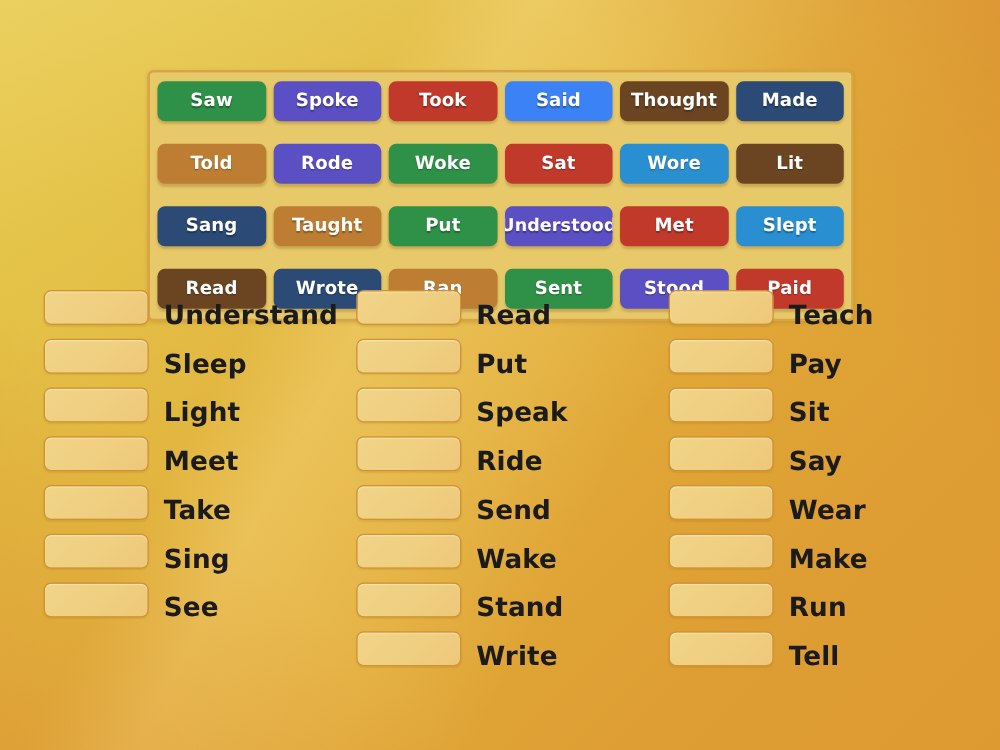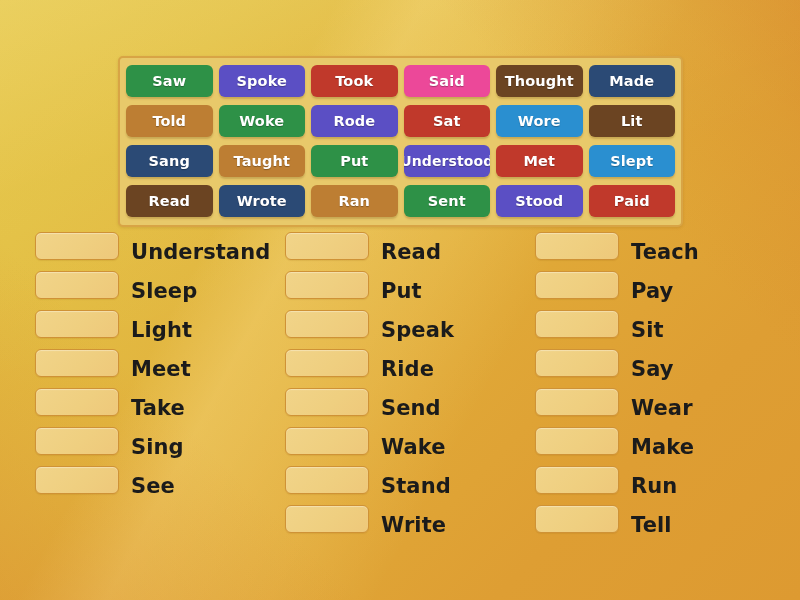--- a/index.html
+++ b/index.html
@@ -72,21 +72,21 @@
     box-sizing: border-box;
     background: #e8c96a;
     border: 2px solid #d8a445;
     border-radius: 5px;
     padding: 7px 6px 8px 6px;
     box-shadow: 0 1px 3px rgba(120,75,10,0.18);
   }
   .tile-row {
     display: flex;
     gap: 6px;
-    margin-bottom: 8px;
+    margin-bottom: 18px;
   }
   .tile-row:last-child { margin-bottom: 0; }
 
   .word-tile {
     flex: 1 1 0;
     height: 32px;
     border-radius: 6px;
     display: flex;
     align-items: center;
     justify-content: center;
@@ -148,28 +148,28 @@
 <div id="bg-base"></div>
 <div id="bg-sheen-a"></div>
 <div id="bg-sheen-b"></div>
 <div id="bg-sheen-c"></div>
 
 <div id="tile-bank">
     <div class="tile-row">
       <div class="word-tile" style="background: rgb(46, 145, 71);">Saw</div>
       <div class="word-tile" style="background: rgb(91, 79, 196);">Spoke</div>
       <div class="word-tile" style="background: rgb(192, 57, 43);">Took</div>
-      <div class="word-tile" style="background: #ec4899;">Said</div>
+      <div class="word-tile" style="background: #3b82f6;">Said</div>
       <div class="word-tile" style="background: rgb(107, 68, 34);">Thought</div>
       <div class="word-tile" style="background: rgb(43, 74, 117);">Made</div>
     </div>
     <div class="tile-row">
       <div class="word-tile" style="background: rgb(189, 126, 51);">Told</div>
+      <div class="word-tile" style="background: rgb(91, 79, 196);">Rode</div>
       <div class="word-tile" style="background: rgb(46, 145, 71);">Woke</div>
-      <div class="word-tile" style="background: rgb(91, 79, 196);">Rode</div>
       <div class="word-tile" style="background: rgb(192, 57, 43);">Sat</div>
       <div class="word-tile" style="background: rgb(42, 143, 208);">Wore</div>
       <div class="word-tile" style="background: rgb(107, 68, 34);">Lit</div>
     </div>
     <div class="tile-row">
       <div class="word-tile" style="background: rgb(43, 74, 117);">Sang</div>
       <div class="word-tile" style="background: rgb(189, 126, 51);">Taught</div>
       <div class="word-tile" style="background: rgb(46, 145, 71);">Put</div>
       <div class="word-tile narrow-text" style="background: rgb(91, 79, 196);">Understood</div>
       <div class="word-tile" style="background: rgb(192, 57, 43);">Met</div>

